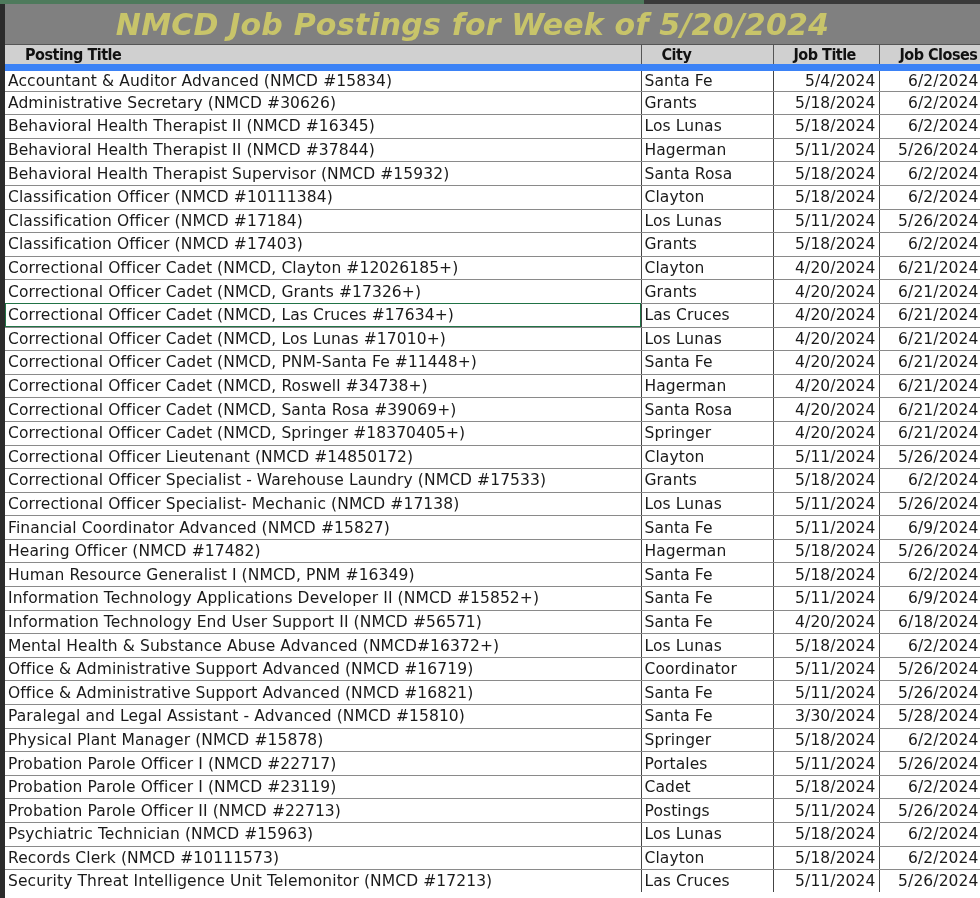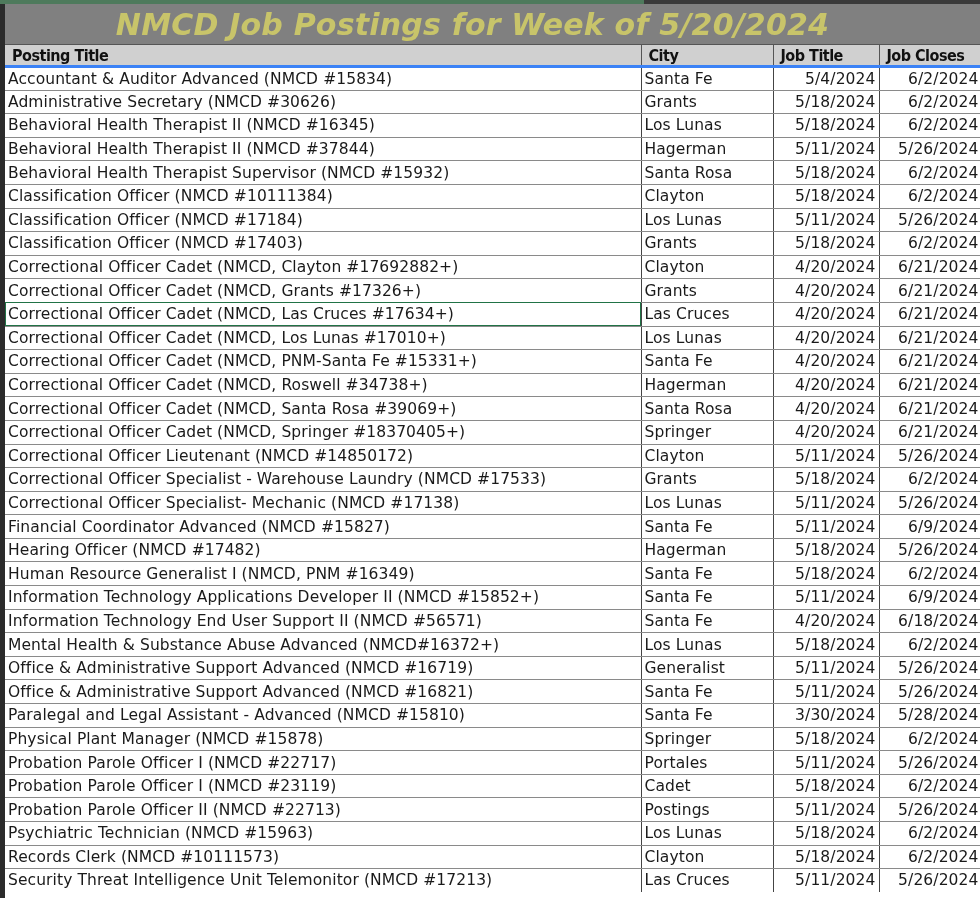--- a/index.html
+++ b/index.html
@@ -34,22 +34,22 @@
       border-collapse: collapse; table-layout: fixed;
       width: 977px;
     }
     table.grid col.c1 { width: 636px; }
     table.grid col.c2 { width: 132px; }
     table.grid col.c3 { width: 106px; }
     table.grid col.c4 { width: 103px; }
     table.grid th {
       background: #d0d0d0; color: #111;
       font-size: 16px; font-weight: bold; text-align: left;
-      height: 22px; padding: 0 7px; white-space: nowrap; overflow: hidden;
-      border-top: 1px solid #555; border-bottom: 3px solid #3b82f6;
+      height: 22px; padding: 0 20px; white-space: nowrap; overflow: hidden;
+      border-top: 1px solid #555; border-bottom: 7px solid #3b82f6;
       border-right: 1px solid #555;
       font-family: "DejaVu Sans Condensed", "DejaVu Sans", sans-serif;
       letter-spacing: -0.5px;
     }
     table.grid td {
       height: 23.6px; font-size: 15.5px; color: #1a1a1a;
       padding: 0 3px; white-space: nowrap; overflow: hidden;
       border-bottom: 1px solid #8a8a8a;
       border-right: 1px solid #444;
       letter-spacing: 0.1px;
@@ -132,21 +132,21 @@
           <td class="num">5/11/2024</td>
           <td class="num">5/26/2024</td>
         </tr>
         <tr>
           <td>Classification Officer (NMCD #17403)</td>
           <td>Grants</td>
           <td class="num">5/18/2024</td>
           <td class="num">6/2/2024</td>
         </tr>
         <tr>
-          <td>Correctional Officer Cadet (NMCD, Clayton #17692882+)</td>
+          <td>Correctional Officer Cadet (NMCD, Clayton #12026185+)</td>
           <td>Clayton</td>
           <td class="num">4/20/2024</td>
           <td class="num">6/21/2024</td>
         </tr>
         <tr>
           <td>Correctional Officer Cadet (NMCD, Grants #17326+)</td>
           <td>Grants</td>
           <td class="num">4/20/2024</td>
           <td class="num">6/21/2024</td>
         </tr>
@@ -156,21 +156,21 @@
           <td class="num">4/20/2024</td>
           <td class="num">6/21/2024</td>
         </tr>
         <tr>
           <td>Correctional Officer Cadet (NMCD, Los Lunas #17010+)</td>
           <td>Los Lunas</td>
           <td class="num">4/20/2024</td>
           <td class="num">6/21/2024</td>
         </tr>
         <tr>
-          <td>Correctional Officer Cadet (NMCD, PNM-Santa Fe #15331+)</td>
+          <td>Correctional Officer Cadet (NMCD, PNM-Santa Fe #11448+)</td>
           <td>Santa Fe</td>
           <td class="num">4/20/2024</td>
           <td class="num">6/21/2024</td>
         </tr>
         <tr>
           <td>Correctional Officer Cadet (NMCD, Roswell #34738+)</td>
           <td>Hagerman</td>
           <td class="num">4/20/2024</td>
           <td class="num">6/21/2024</td>
         </tr>
@@ -235,21 +235,21 @@
           <td class="num">6/18/2024</td>
         </tr>
         <tr>
           <td>Mental Health &amp; Substance Abuse Advanced (NMCD#16372+)</td>
           <td>Los Lunas</td>
           <td class="num">5/18/2024</td>
           <td class="num">6/2/2024</td>
         </tr>
         <tr>
           <td>Office &amp; Administrative Support Advanced (NMCD #16719)</td>
-          <td>Generalist</td>
+          <td>Coordinator</td>
           <td class="num">5/11/2024</td>
           <td class="num">5/26/2024</td>
         </tr>
         <tr>
           <td>Office &amp; Administrative Support Advanced (NMCD #16821)</td>
           <td>Santa Fe</td>
           <td class="num">5/11/2024</td>
           <td class="num">5/26/2024</td>
         </tr>
         <tr>

